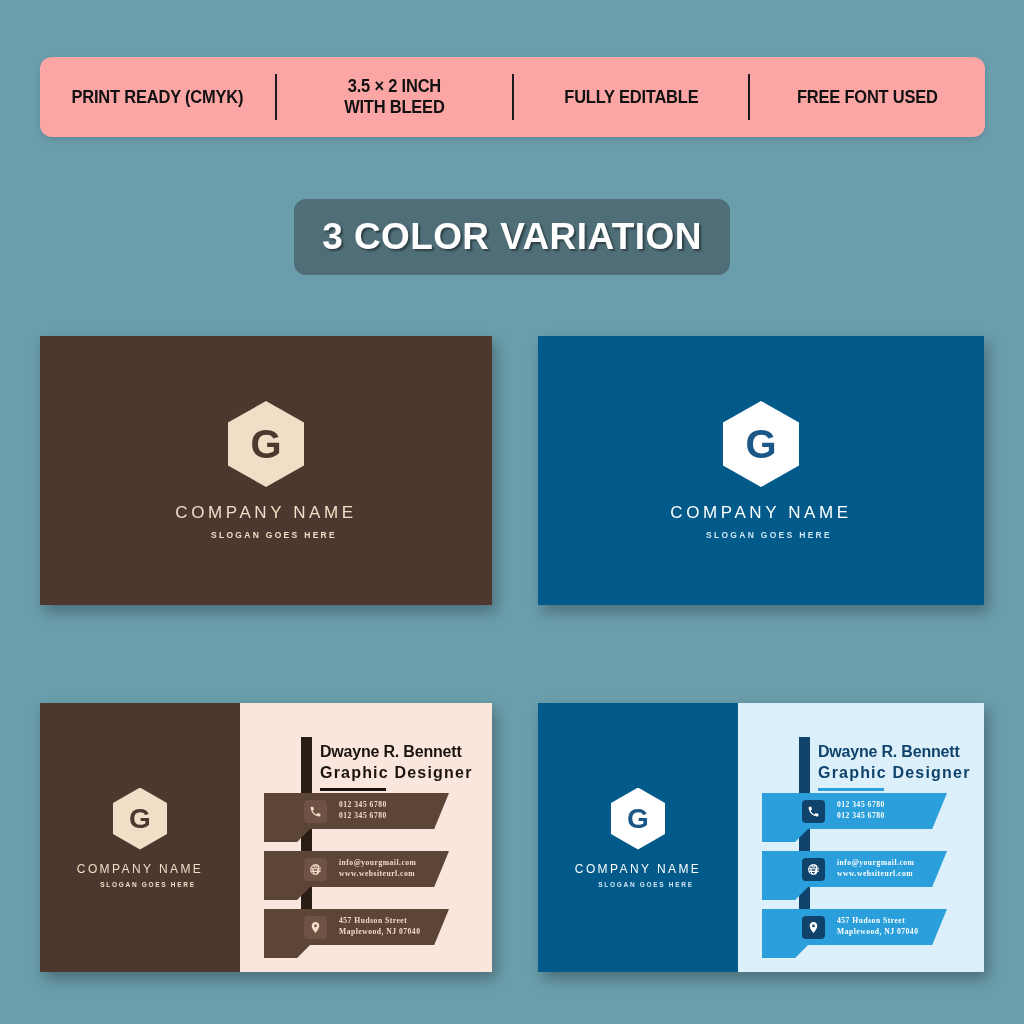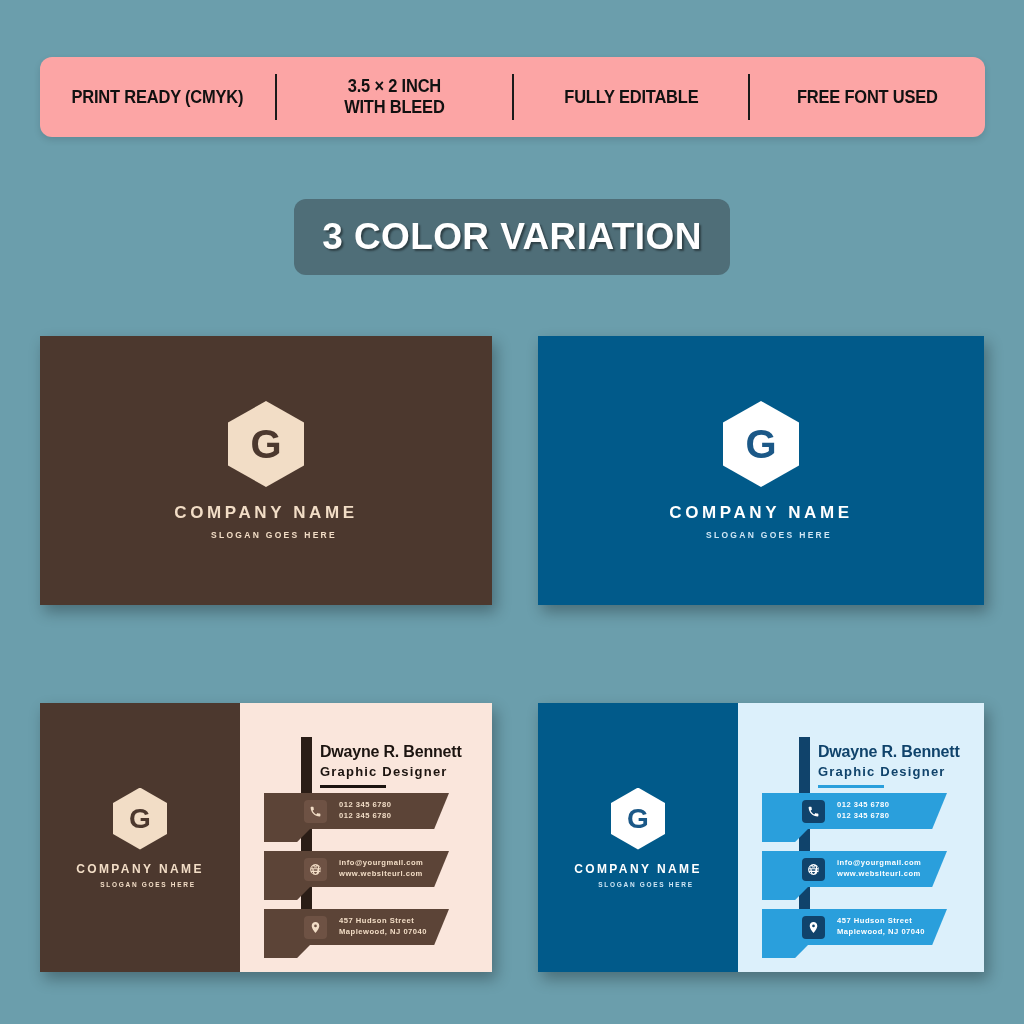--- a/index.html
+++ b/index.html
@@ -90,21 +90,21 @@
   }
   .hex-brown { background: #f2ddc6; }
   .hex-blue  { background: #ffffff; }
   .hex-letter { font-size: 40px; font-weight: bold; line-height: 1; }
   .hex-letter-brown { color: #4c382e; }
   .hex-letter-blue  { color: #1b5887; }
 
   .company {
     margin-top: 16px;
     font-size: 17px;
-    font-weight: bold;
+    font-weight: normal;
     letter-spacing: 3.6px;
   }
   .slogan {
     margin-top: 7px;
     font-size: 8.5px;
     font-weight: bold;
     letter-spacing: 2.3px;
     padding-left: 16px;
   }
   .txt-cream { color: #f2ddc6; }
@@ -124,21 +124,21 @@
   .front-left .hex { width: 54px; height: 62px; }
   .front-left .hex-letter { font-size: 28px; }
   .front-left .company { margin-top: 12px; font-size: 12px; letter-spacing: 2.4px; }
   .front-left .slogan  { margin-top: 5px; font-size: 6.5px; letter-spacing: 1.7px; }
 
   .front-right { flex: 1; height: 100%; position: relative; }
 
   
   .name-block { position: absolute; left: 80px; top: 40px; }
   .person-name { font-size: 16px; font-weight: bold; letter-spacing: -0.2px; }
-  .person-role { font-size: 13px; font-weight: bold; letter-spacing: 1.2px; margin-top: 3px; }
+  .person-role { font-size: 16px; font-weight: bold; letter-spacing: 1.2px; margin-top: 3px; }
   .rule { width: 66px; height: 2.5px; margin-top: 6px; }
   .name-brown .person-name { color: #1c1410; }
   .name-brown .person-role { color: #1c1410; }
   .name-brown .rule { background: #1c1410; }
   .name-blue  .person-name { color: #10436b; }
   .name-blue  .person-role { color: #10436b; }
   .name-blue  .rule { background: #2a9fdc; }
 
   
   .pole { position: absolute; width: 11px; top: 34px; height: 200px; left: 61px; }
@@ -147,20 +147,21 @@
 
   
   .sign {
     position: absolute;
     left: 24px;
     width: 185px;
     height: 36px;
     clip-path: polygon(0 0, 100% 0, 92% 100%, 0 100%);
     display: flex;
     align-items: center;
+    font-family: Liberation Serif, serif;
   }
   .sign-brown { background: #5c4437; }
   .sign-blue  { background: #2a9fdc; }
   .sign-tail {
     position: absolute;
     left: 24px;
     width: 46px;
     height: 13px;
     clip-path: polygon(0 0, 100% 0, 72% 100%, 0 100%);
   }

